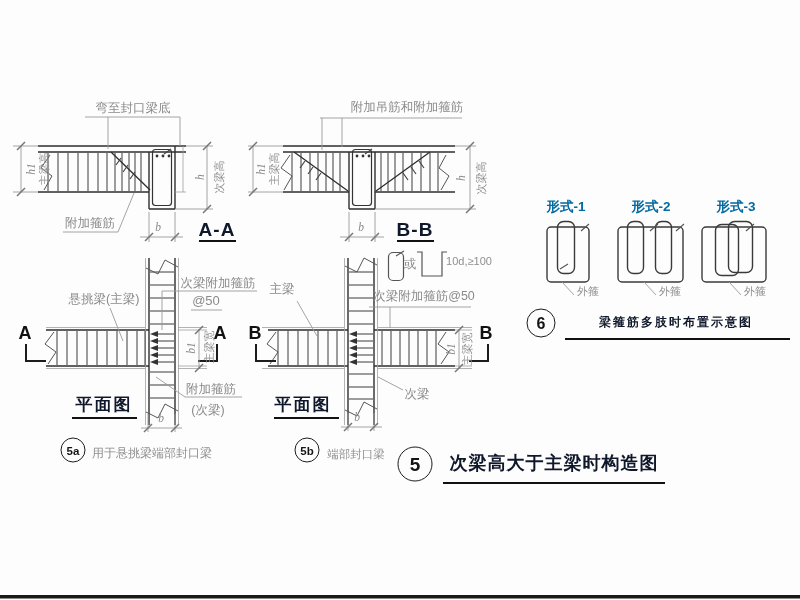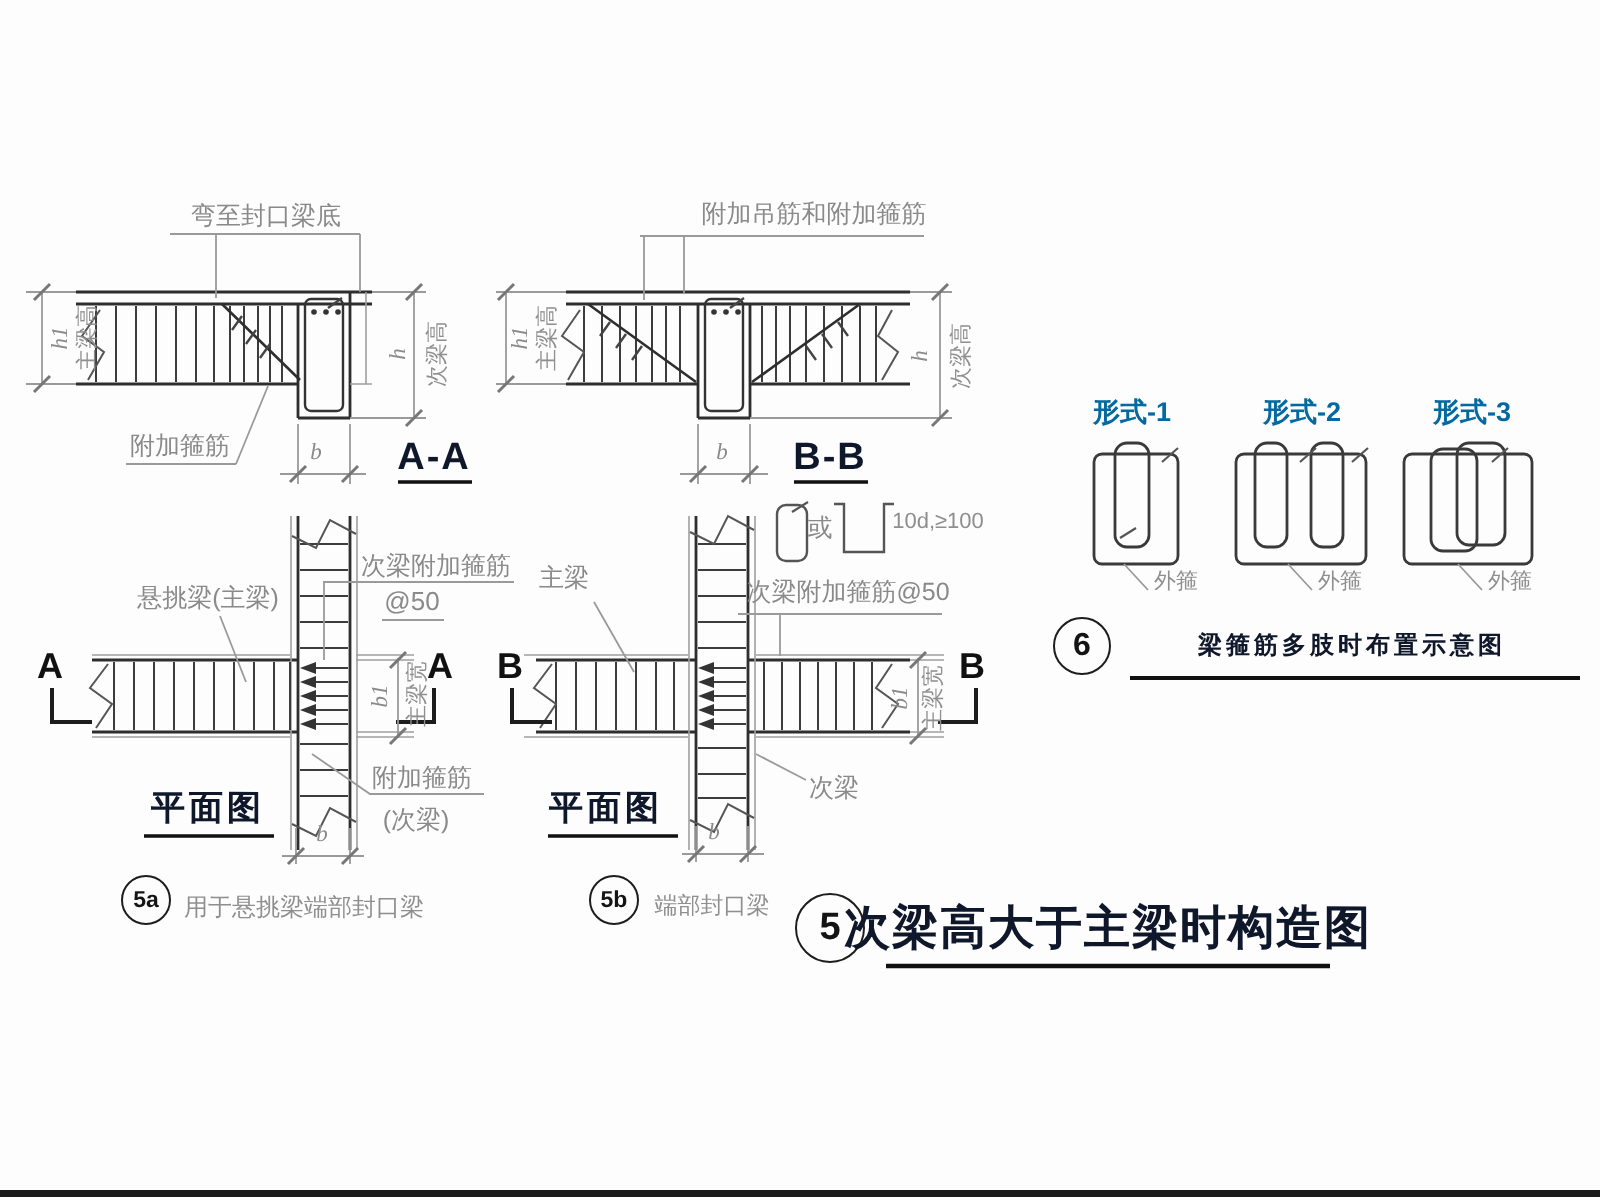--- a/index.html
+++ b/index.html
@@ -10,21 +10,21 @@
   .pin{position:absolute;transform:translate(-50%,-50%);white-space:nowrap;line-height:1.1}
   .pin.rot{transform:translate(-50%,-50%) rotate(-90deg)}
   .lbl{color:#8a8a8a;font-size:12.5px}
   .lbl-sm{color:#8f8f8f;font-size:11px}
   .dim{color:#8a8a8a;font-size:11.5px;font-style:italic;font-family:"Liberation Serif",serif}
   .ttl{color:#0f172a;font-weight:700}
   .sec-ttl{font-size:19px;letter-spacing:1px}
   .plan-ttl{font-size:17px;letter-spacing:2px}
   .form-lbl{font-size:13.5px;font-weight:700;color:#0369a1}
   .mid-ttl{font-size:12px;letter-spacing:2px}
-  .big-ttl{font-size:23px;letter-spacing:1px}
+  .big-ttl{font-size:18px;letter-spacing:1px}
   .marker{font-size:18px;font-weight:700;color:#111}
   .circ{position:absolute;transform:translate(-50%,-50%);border:1.7px solid #1d1d1d;border-radius:50%;
         display:flex;align-items:center;justify-content:center;background:#fdfdfd;color:#141414;font-weight:700}
   .note{color:#5a5a5a;font-size:11.5px}
   .note i{font-family:"Liberation Serif",serif;font-size:13px}
   .note sub{font-size:9px}
 </style>
 </head>
 <body>
 

